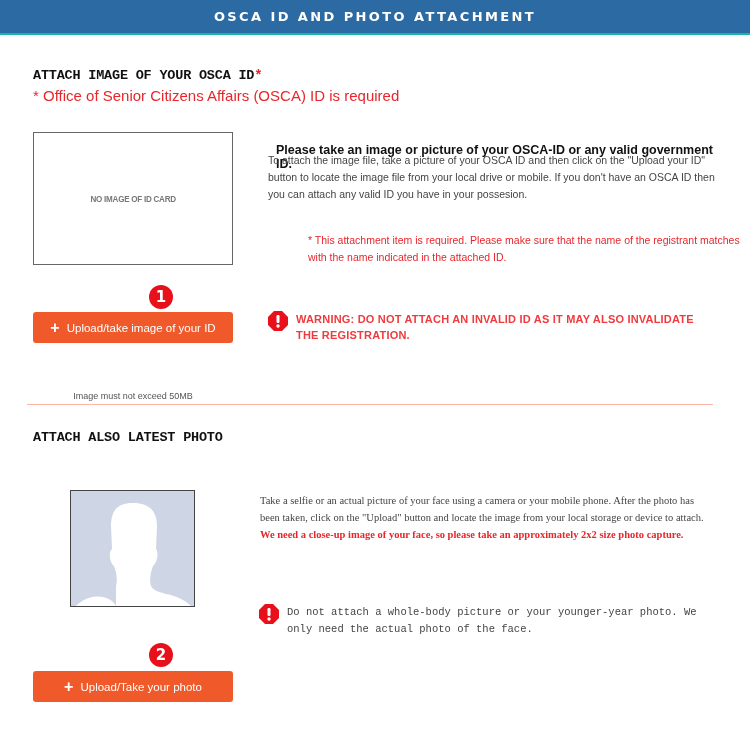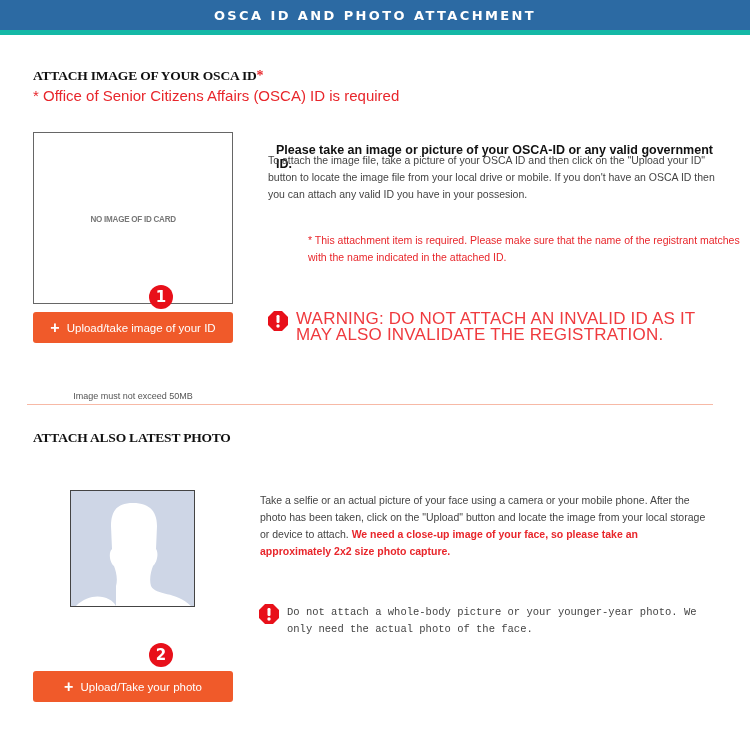--- a/index.html
+++ b/index.html
@@ -1,39 +1,39 @@
 <!DOCTYPE html>
 <html><head>
 <meta charset="utf-8">
 <style>
   * { box-sizing: border-box; margin: 0; padding: 0; }
   html, body { width: 750px; height: 749px; background: #ffffff; overflow: hidden; }
   body { font-family: "Liberation Sans", "DejaVu Sans", sans-serif; color: #333; position: relative; }
 
   .header-bar {
     position: absolute; left: 0; top: 0; width: 750px; height: 35px;
-    background: #2c6aa3; border-bottom: 5px solid #14b8a6;
+    background: #2c6aa3; border-bottom: 2px solid #14b8a6;
     display: flex; align-items: center; justify-content: center;
   }
   .header-bar span {
     color: #ffffff; font-weight: bold; font-size: 13px; letter-spacing: 2.4px;
     font-family: "DejaVu Sans", sans-serif;
   }
 
   .abs { position: absolute; }
 
   .section-title {
-    font-family: Liberation Serif, serif; font-weight: bold; font-size: 13.5px; color: #111;
+    font-family: Liberation Mono, monospace; font-weight: bold; font-size: 13.5px; color: #111;
     letter-spacing: -0.2px;
   }
   .section-title .req { color: #e8262b; font-size: 14px; vertical-align: top; }
   .sub-required { font-size: 15px; color: #e8262b; }
 
   .id-box {
-    left: 33px; top: 132px; width: 200px; height: 172px;
+    left: 33px; top: 132px; width: 200px; height: 133px;
     border: 1px solid #666; background: #fff;
     display: flex; align-items: center; justify-content: center; text-align: right;
   }
   .id-box span { font-family: "Liberation Sans", sans-serif; font-size: 9.5px; font-weight: bold; color: #777; letter-spacing: -0.3px; transform: scaleX(0.85); }
 
   .photo-box {
     left: 70px; top: 490px; width: 125px; height: 117px;
     border: 1px solid #444; background: #ced6e6; overflow: hidden;
   }
 
@@ -50,21 +50,21 @@
   }
   .upload-btn .plus { font-size: 16px; font-weight: bold; line-height: 1; }
   .note { font-size: 9px; color: #555; width: 200px; text-align: center; left: 33px; margin-top: 36px; }
 
   .p-title { font-size: 12.5px; font-weight: bold; color: #111; font-family: "Liberation Sans", sans-serif; }
   .p-text { font-size: 10.5px; line-height: 17px; color: #444; }
   .red { color: #e8262b; }
   .red-bold { color: #e8262b; font-weight: bold; }
 
   .warn-icon { width: 20px; height: 20px; }
-  .warn-text { font-size: 17px; font-weight: normal; color: #ef3a3e; line-height: 16px; letter-spacing: 0.2px; }
+  .warn-text { font-size: 11px; font-weight: bold; color: #ef3a3e; line-height: 16px; letter-spacing: 0.2px; }
 
   .divider { left: 27px; top: 404px; width: 686px; height: 1px; background: #f7b9a6; }
 </style>
 </head>
 <body>
 
 <div class="header-bar">
   <span>OSCA ID AND PHOTO ATTACHMENT</span>
 </div>
 
@@ -109,21 +109,21 @@
 </div>
 
 <div class="abs badge" style="left:149px; top:643px;">2</div>
 
 <button class="abs upload-btn" style="top:671px;">
   <span class="plus">+</span>
   <span>Upload/Take your photo</span>
 </button>
 <div class="abs note" style="top:714px;">Image must not exceed 50MB</div>
 
-<div class="abs p-text" style="left:260px; top:492px; width:452px;">
+<div class="abs p-text" style="left:260px; top:492px; width:452px;font-family:Liberation Serif, serif;">
   <span>Take a selfie or an actual picture of your face using a camera or your mobile phone. After the photo has been taken, click on the "Upload" button and locate the image from your local storage or device to attach.</span>
   <span class="red-bold">We need a close-up image of your face, so please take an approximately 2x2 size photo capture.</span>
 </div>
 
 <div class="abs" style="left:259px; top:604px;">
   <svg class="warn-icon" viewBox="0 0 20 20">
     <polygon points="6,0 14,0 20,6 20,14 14,20 6,20 0,14 0,6" fill="#e8101a"></polygon>
     <rect x="8.5" y="4" width="3" height="8" rx="1.2" fill="#fff"></rect>
     <circle cx="10" cy="15" r="1.7" fill="#fff"></circle>
   </svg>

